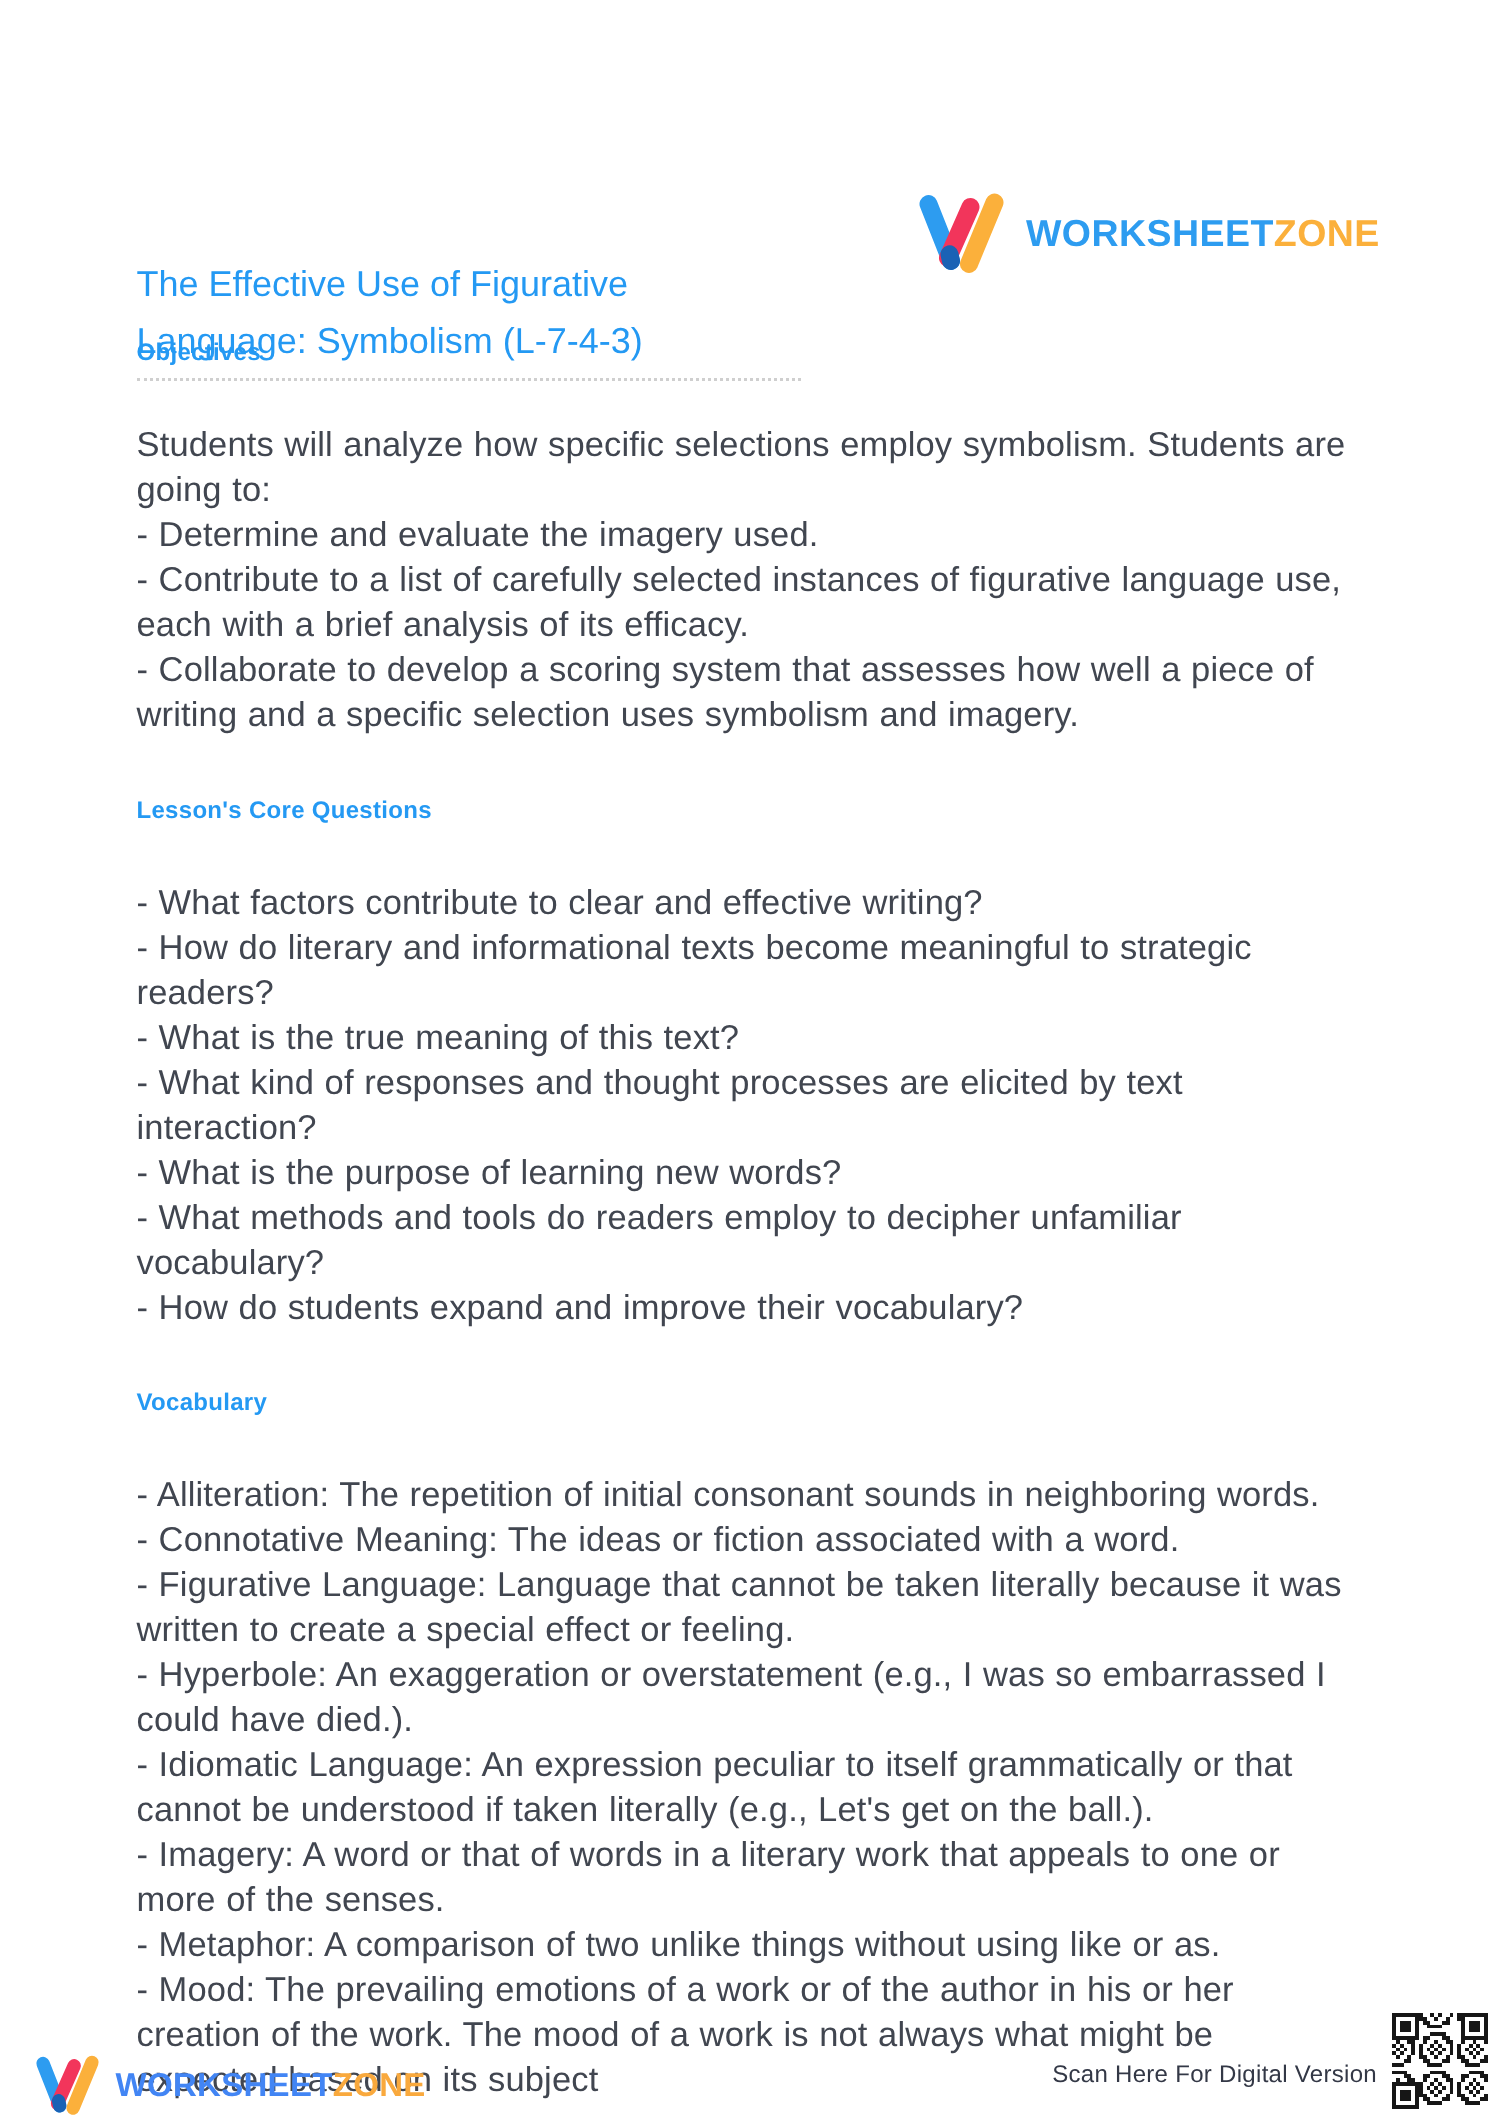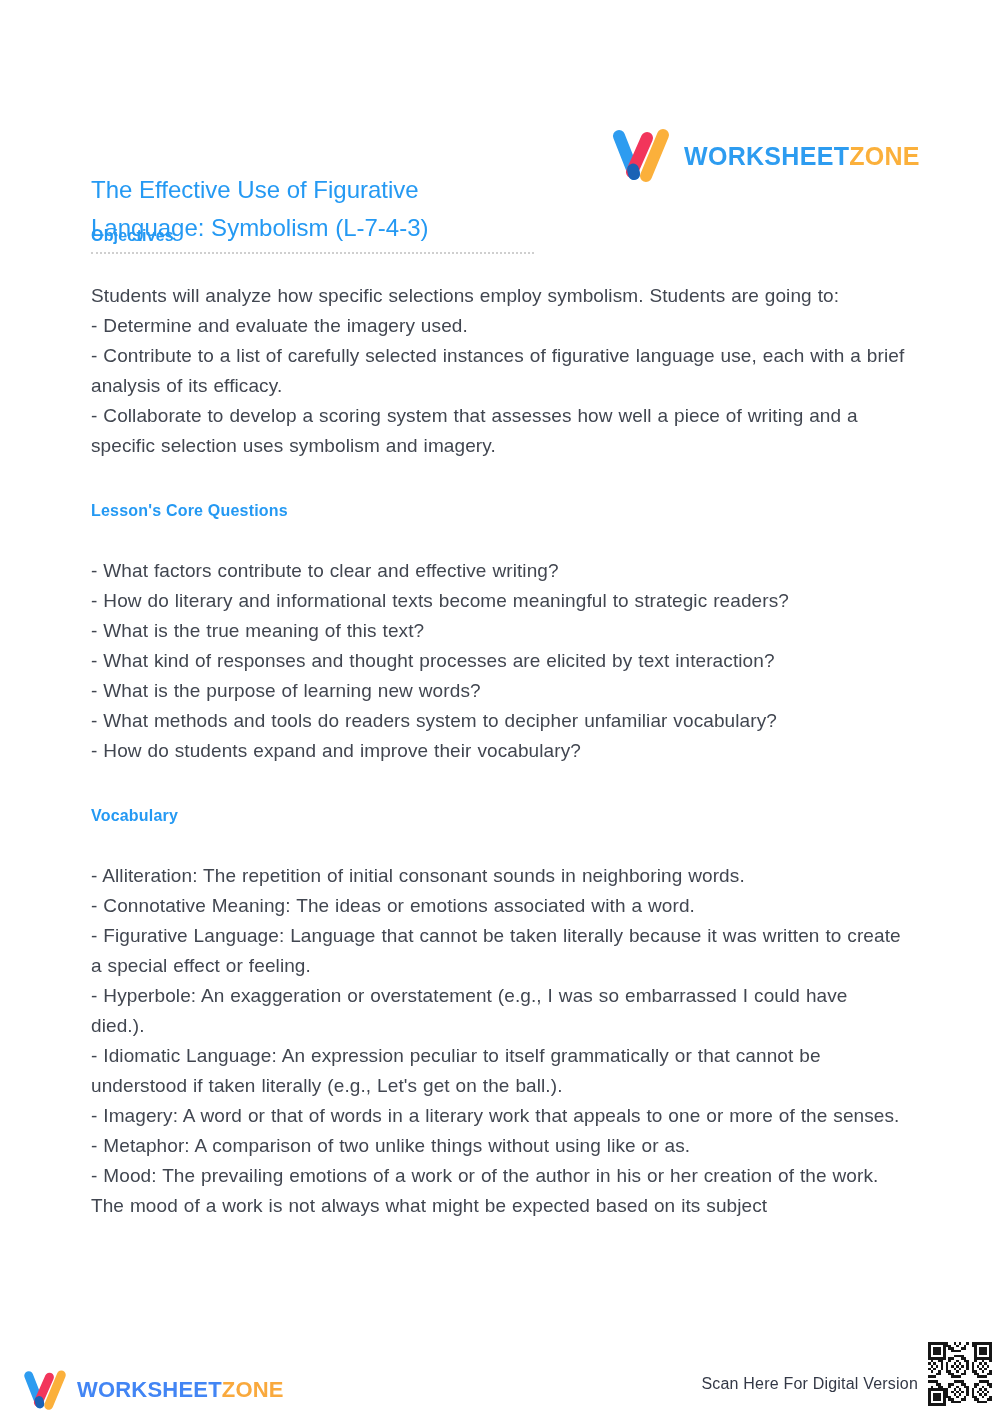--- a/index.html
+++ b/index.html
@@ -25,21 +25,21 @@
   .content{
     position:absolute; left:91px; top:222px; width:815px;
     color:#414650;
   }
   .section-heading{
     font-size:16px; line-height:28px; font-weight:700; color:#2499f3;
     letter-spacing:.2px; margin:36px 0 31px 0;
   }
   .section-heading.first{ margin-top:0; }
   .content p{
-    font-size:19px; line-height:30px; letter-spacing:.1px; word-spacing:.5px;
+    font-size:23px; line-height:30px; letter-spacing:.1px; word-spacing:.5px;
     color:#414650; margin:0;
   }
 
   
   .footer-logo{
     position:absolute; left:22px; top:1367px; height:46px;
     display:flex; align-items:center; gap:9px;
   }
   .footer-logo .w-icon svg{ width:46px; height:43px; display:block; }
   .footer-brand{ font-size:22px; font-weight:700; letter-spacing:.2px; white-space:nowrap; }
@@ -89,26 +89,26 @@
   <p>- Determine and evaluate the imagery used.</p>
   <p>- Contribute to a list of carefully selected instances of figurative language use, each with a brief analysis of its efficacy.</p>
   <p>- Collaborate to develop a scoring system that assesses how well a piece of writing and a specific selection uses symbolism and imagery.</p>
 
   <h2 class="section-heading">Lesson's Core Questions</h2>
   <p>- What factors contribute to clear and effective writing?</p>
   <p>- How do literary and informational texts become meaningful to strategic readers?</p>
   <p>- What is the true meaning of this text?</p>
   <p>- What kind of responses and thought processes are elicited by text interaction?</p>
   <p>- What is the purpose of learning new words?</p>
-  <p>- What methods and tools do readers system to decipher unfamiliar vocabulary?</p>
+  <p>- What methods and tools do readers employ to decipher unfamiliar vocabulary?</p>
   <p>- How do students expand and improve their vocabulary?</p>
 
   <h2 class="section-heading">Vocabulary</h2>
   <p>- Alliteration: The repetition of initial consonant sounds in neighboring words.</p>
-  <p>- Connotative Meaning: The ideas or emotions associated with a word.</p>
+  <p>- Connotative Meaning: The ideas or fiction associated with a word.</p>
   <p>- Figurative Language: Language that cannot be taken literally because it was written to create a special effect or feeling.</p>
   <p>- Hyperbole: An exaggeration or overstatement (e.g., I was so embarrassed I could have died.).</p>
   <p>- Idiomatic Language: An expression peculiar to itself grammatically or that cannot be understood if taken literally (e.g., Let's get on the ball.).</p>
   <p>- Imagery: A word or that of words in a literary work that appeals to one or more of the senses.</p>
   <p>- Metaphor: A comparison of two unlike things without using like or as.</p>
   <p>- Mood: The prevailing emotions of a work or of the author in his or her creation of the work. The mood of a work is not always what might be expected based on its subject</p>
 
 </div>
 
 <div class="footer-logo">

